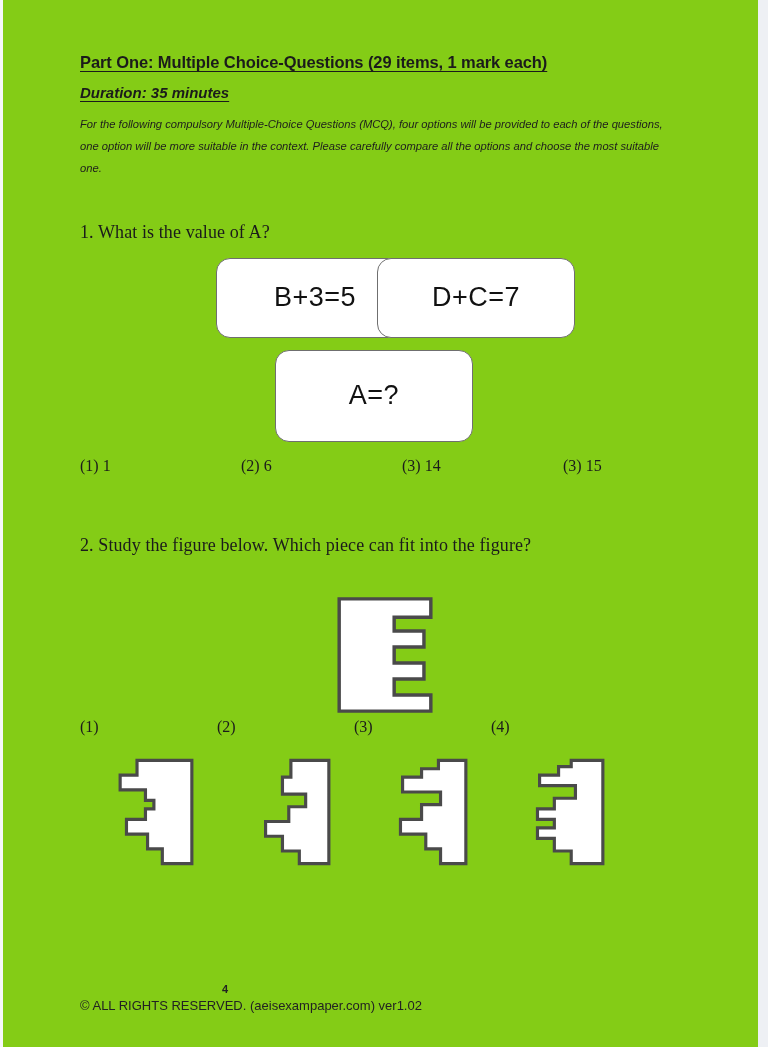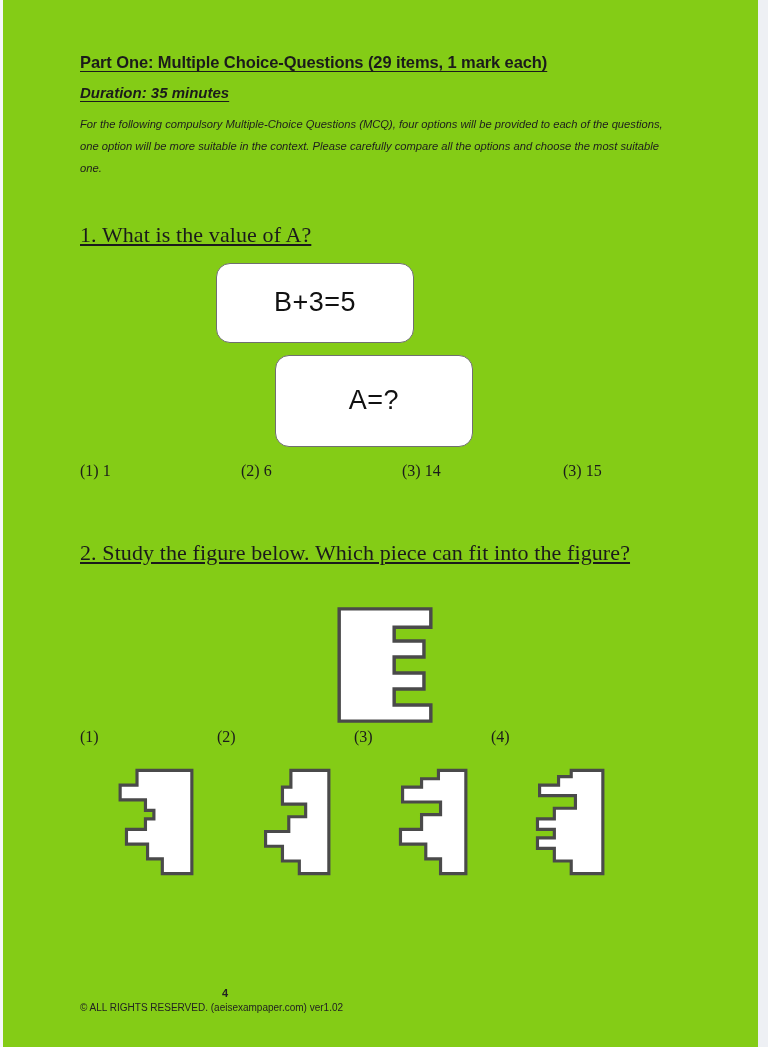--- a/index.html
+++ b/index.html
@@ -73,24 +73,23 @@
     font-size: 11.2px;
     line-height: 1.95;
     margin: 0;
     padding-top: 13px;
     width: 595px;
     color: #1d1d1d;
   }
 
   
   .question-text {
-    font-size: 22px;
+    font-size: 18px;
     margin: 0;
     letter-spacing: 0.1px;
-    text-decoration: underline;
   }
   #q1-text { padding-top: 42px; }
   #q2-text { padding-top: 60px; }
 
   
   .eq-area {
     position: relative;
     height: 186px;
     margin-top: 6px;
   }
@@ -159,21 +158,21 @@
   }
   .page-number {
     text-align: center;
     font-size: 11px;
     font-weight: bold;
     width: 290px;
     margin: 0 0 3px 0;
     color: #222;
   }
   .copyright {
-    font-size: 10px;
+    font-size: 13px;
     margin: 0;
     color: #222;
   }
 </style>
 </head>
 <body>
 
 <div class="page">
 
   <div class="scan-edge-left"></div>
@@ -184,20 +183,21 @@
     <h1 class="part-title">Part One: Multiple Choice-Questions (29 items, 1 mark each)</h1>
 
     <h2 class="duration">Duration: 35 minutes</h2>
 
     <p class="instructions">For the following compulsory Multiple-Choice Questions (MCQ), four options will be provided to each of the questions, one option will be more suitable in the context. Please carefully compare all the options and choose the most suitable one.</p>
 
     <p class="question-text" id="q1-text">1. What is the value of A?</p>
 
     <div class="eq-area">
       <div class="eq-box" id="eq-box-1">B+3=5</div>
+      <div class="eq-box" id="eq-box-2">D+C=7</div>
       <div class="eq-box" id="eq-box-3">A=?</div>
     </div>
 
     <div class="options-row" id="q1-options">
       <span class="option-label">(1) 1</span>
       <span class="option-label">(2) 6</span>
       <span class="option-label">(3) 14</span>
       <span class="option-label">(3) 15</span>
     </div>
 

